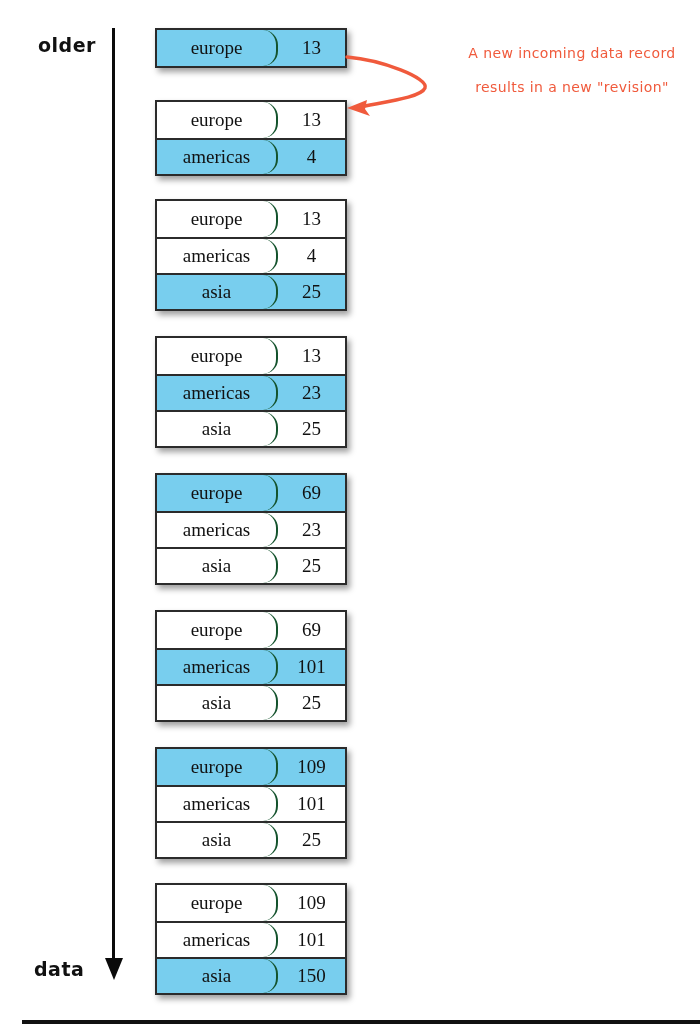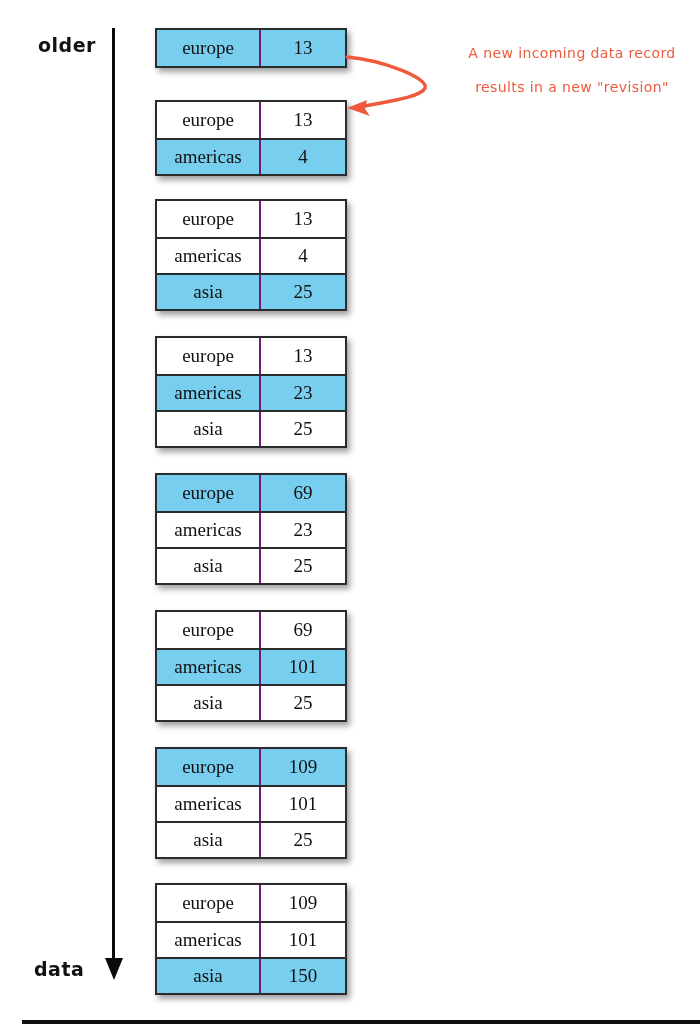--- a/index.html
+++ b/index.html
@@ -79,22 +79,23 @@
     display: flex;
     align-items: center;
     justify-content: center;
     font-family: "Liberation Serif", serif;
     font-size: 19px;
     color: #111111;
     box-sizing: border-box;
     height: 100%;
   }
   .kcell.key {
-    width: 104px;
-    border-right: 2px solid #701a75;
+    width: 121px;
+    border-right: 2px solid #14532d;
+    border-radius: 15px;
   }
   .kcell.val {
     flex: 1 1 auto;
   }
 
   
   .annotation {
     position: absolute;
     left: 405px;
     top: 36px;

